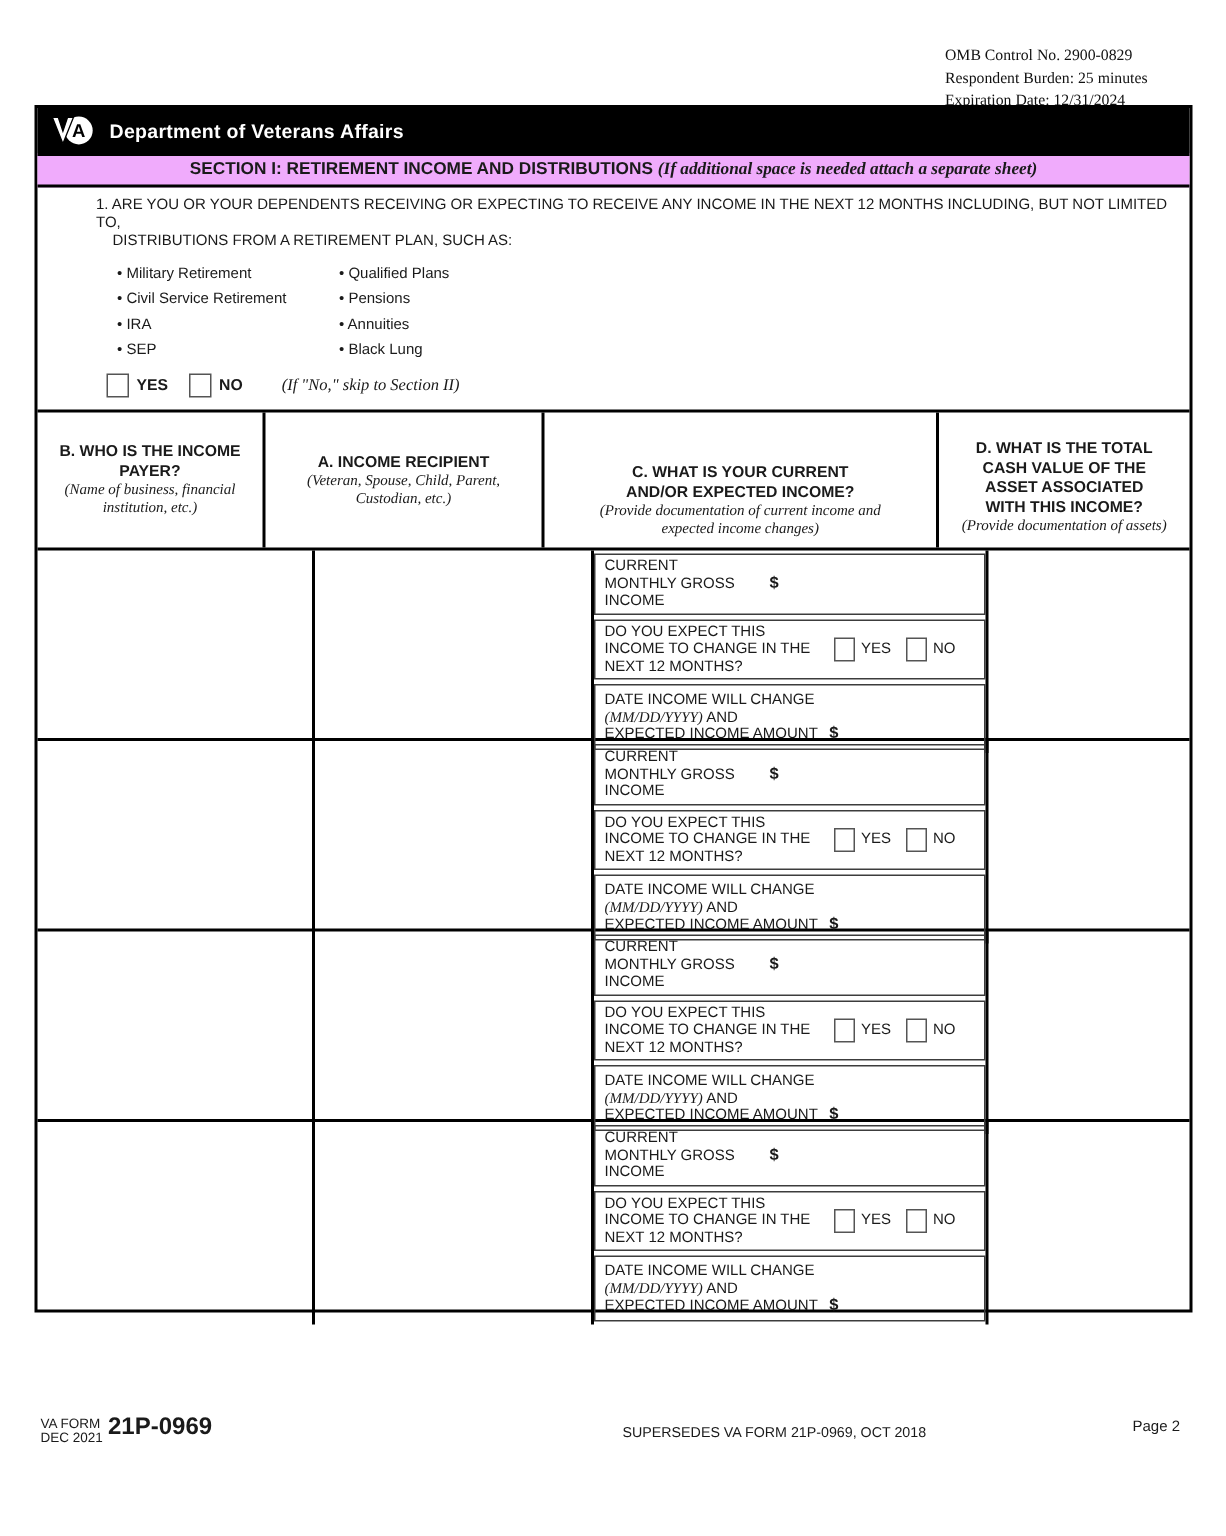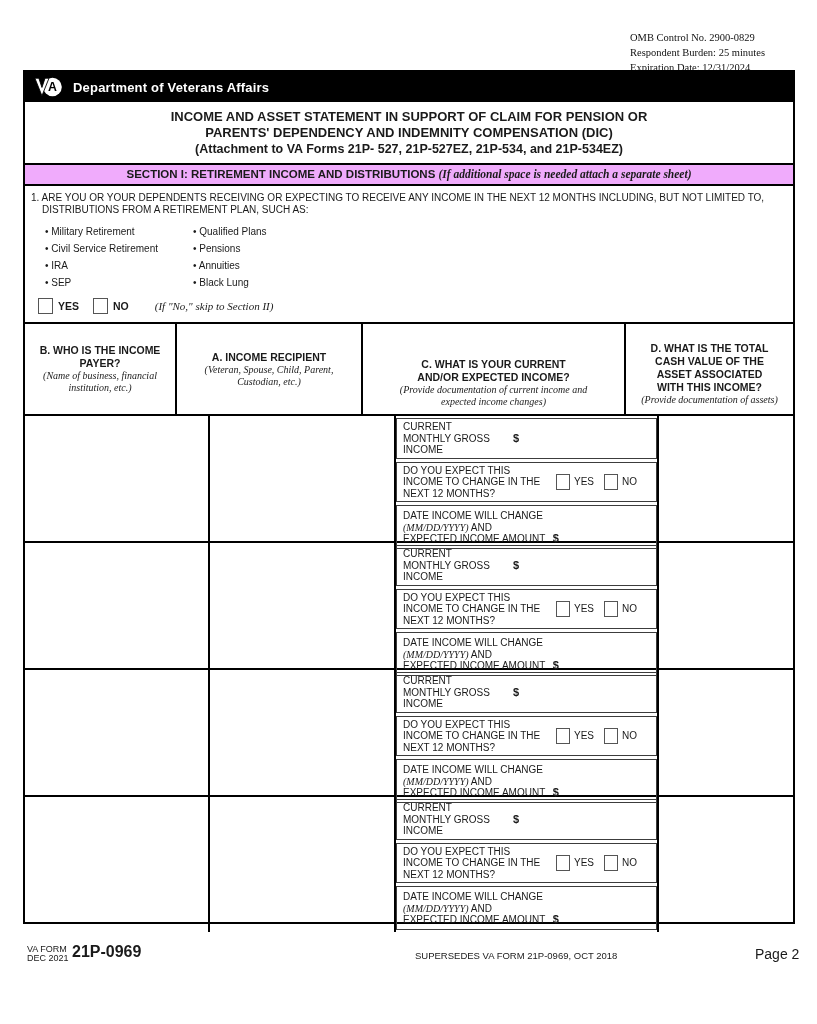--- a/index.html
+++ b/index.html
@@ -19,21 +19,21 @@
   .logo { display:inline-flex; width:30px; height:22px; }
   .titleblock { text-align:center; padding:7px 0 6px 0; }
   .titleblock div { font-weight:bold; font-size:13px; line-height:16px; }
   .titleblock .t3 { font-size:12.5px; }
   .sectionbar { background:#f0abfc; border-top:2px solid #000; border-bottom:2px solid #000;
                 text-align:center; font-size:11.5px; line-height:17px; padding:1px 0; }
   .sectionbar .sb-main { font-weight:bold; }
   .ser-it { font-family:"Liberation Serif", serif; font-style:italic; }
   .sb-note { font-family:"Liberation Serif", serif; font-style:italic; font-weight:bold; }
   
-  .q1 { padding:6px 8px 0 6px; font-size:10px; }
+  .q1 { padding:6px 8px 0 6px; font-size:10px;margin-left:33px; }
   .q1 .qline { line-height:12px; }
   .q1 .qline2 { padding-left:11px; }
   .bullets { display:flex; margin:7px 0 0 14px; }
   .bullets ul { list-style:none; margin:0; padding:0; }
   .bullets ul:first-child { width:148px; }
   .bullets li { line-height:17px; }
   .bullets li:before { content:"• "; }
   .cbrow { display:flex; align-items:center; margin:7px 0 8px 7px; }
   .cb { display:inline-block; width:15px; height:16px; border:1.5px solid #555;
         background:#fff; box-sizing:border-box; }
@@ -65,21 +65,21 @@
   .sub3 .dollar { margin-left:5px; }
   .cbgroup { display:flex; align-items:center; margin-left:10px; }
   .cbgroup .cb { width:14px; height:16px; }
   .cbgroup .cblbl { font-size:10px; margin:0 10px 0 4px; }
   .amount-area { flex:1; align-self:stretch; }
   
   .footer { position:absolute; left:0; top:941px; width:817px; height:30px; font-size:9px; }
   .f-vaform { position:absolute; left:27px; top:4px; line-height:9px; }
   .f-number { position:absolute; left:72px; top:2px; font-size:16px; font-weight:bold; }
   .f-supersedes { position:absolute; left:415px; top:9px; font-size:9.5px; }
-  .f-page { position:absolute; left:755px; top:5px; font-size:14px; }
+  .f-page { position:absolute; left:755px; top:5px; font-size:10px; }
 </style>
 </head>
 <body>
 
 <div class="page">
 
   <div class="omb">
     <div>OMB Control No. 2900-0829</div>
     <div>Respondent Burden: 25 minutes</div>
     <div>Expiration Date: 12/31/2024</div>
@@ -91,25 +91,20 @@
       <span class="logo">
         <svg viewBox="0 0 34 24" width="30" height="22" aria-hidden="true">
           <circle cx="21" cy="12" r="10.5" fill="#fff"></circle>
           <path d="M1 2 L9 22 L17 2 L12.5 2 L9 12.5 L5.5 2 Z" fill="#fff" stroke="#000" stroke-width="1"></path>
           <text x="21" y="17" font-size="14" font-weight="bold" text-anchor="middle" fill="#000" font-family="Liberation Sans, sans-serif">A</text>
         </svg>
       </span>
       <span class="agency">Department of Veterans Affairs</span>
     </div>
 
-    <div class="titleblock">
-      <div class="t1">INCOME AND ASSET STATEMENT IN SUPPORT OF CLAIM FOR PENSION OR</div>
-      <div class="t2">PARENTS' DEPENDENCY AND INDEMNITY COMPENSATION (DIC)</div>
-      <div class="t3">(Attachment to VA Forms 21P- 527, 21P-527EZ, 21P-534, and 21P-534EZ)</div>
-    </div>
 
     <div class="sectionbar">
       <span class="sb-main">SECTION I: RETIREMENT INCOME AND DISTRIBUTIONS</span>
       <span class="sb-note">(If additional space is needed attach a separate sheet)</span>
     </div>
 
     <div class="q1">
       <div class="qline">1. ARE YOU OR YOUR DEPENDENTS RECEIVING OR EXPECTING TO RECEIVE ANY INCOME IN THE NEXT 12 MONTHS INCLUDING, BUT NOT LIMITED TO,</div>
       <div class="qline qline2">DISTRIBUTIONS FROM A RETIREMENT PLAN, SUCH AS:</div>
       <div class="bullets">

